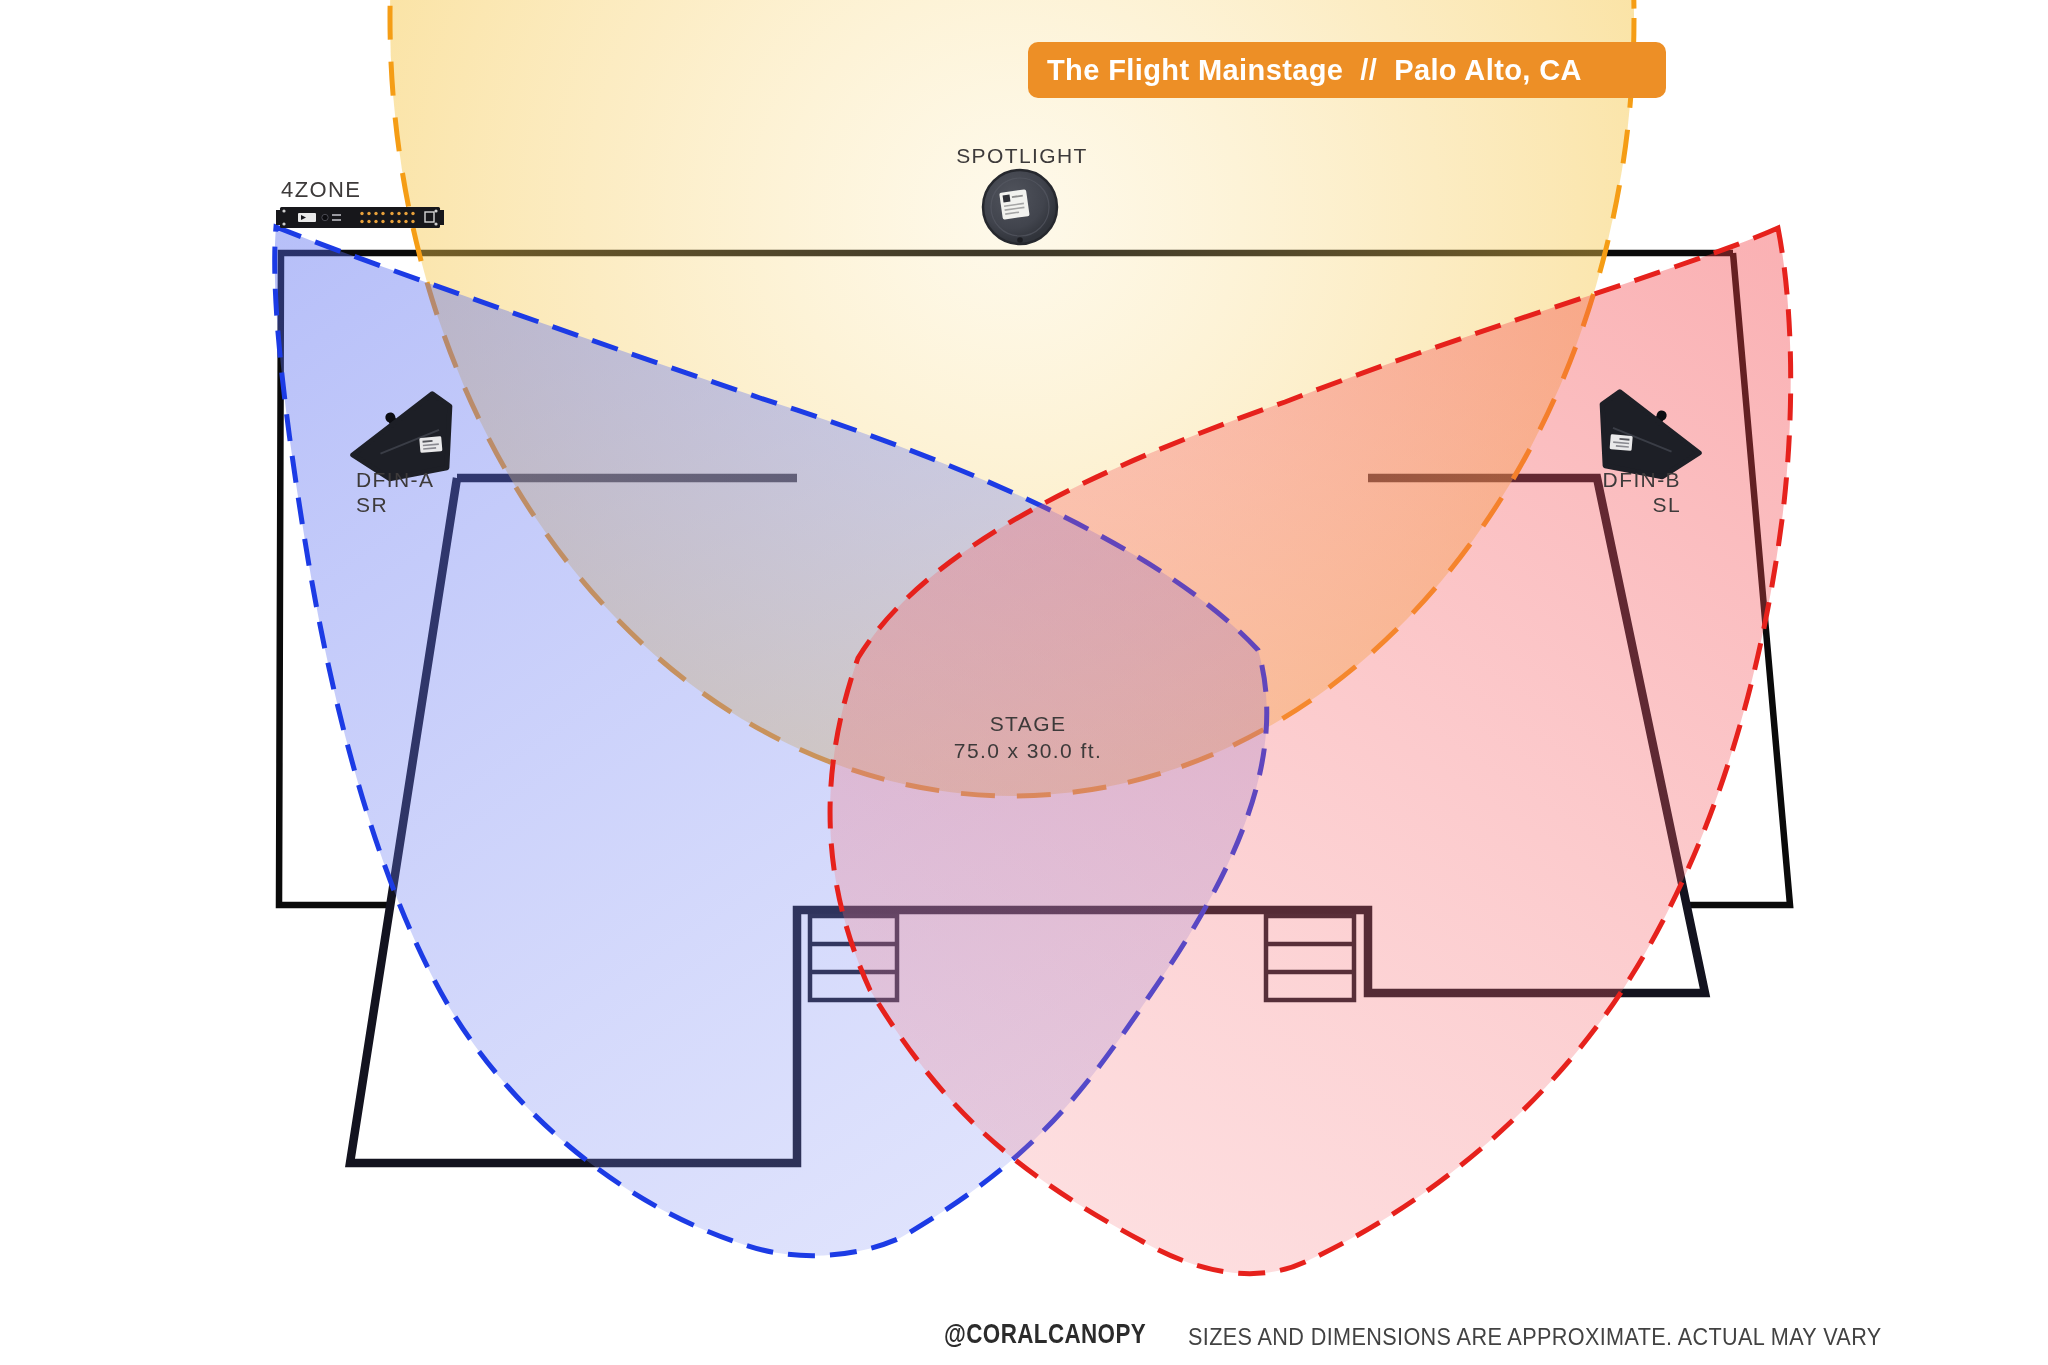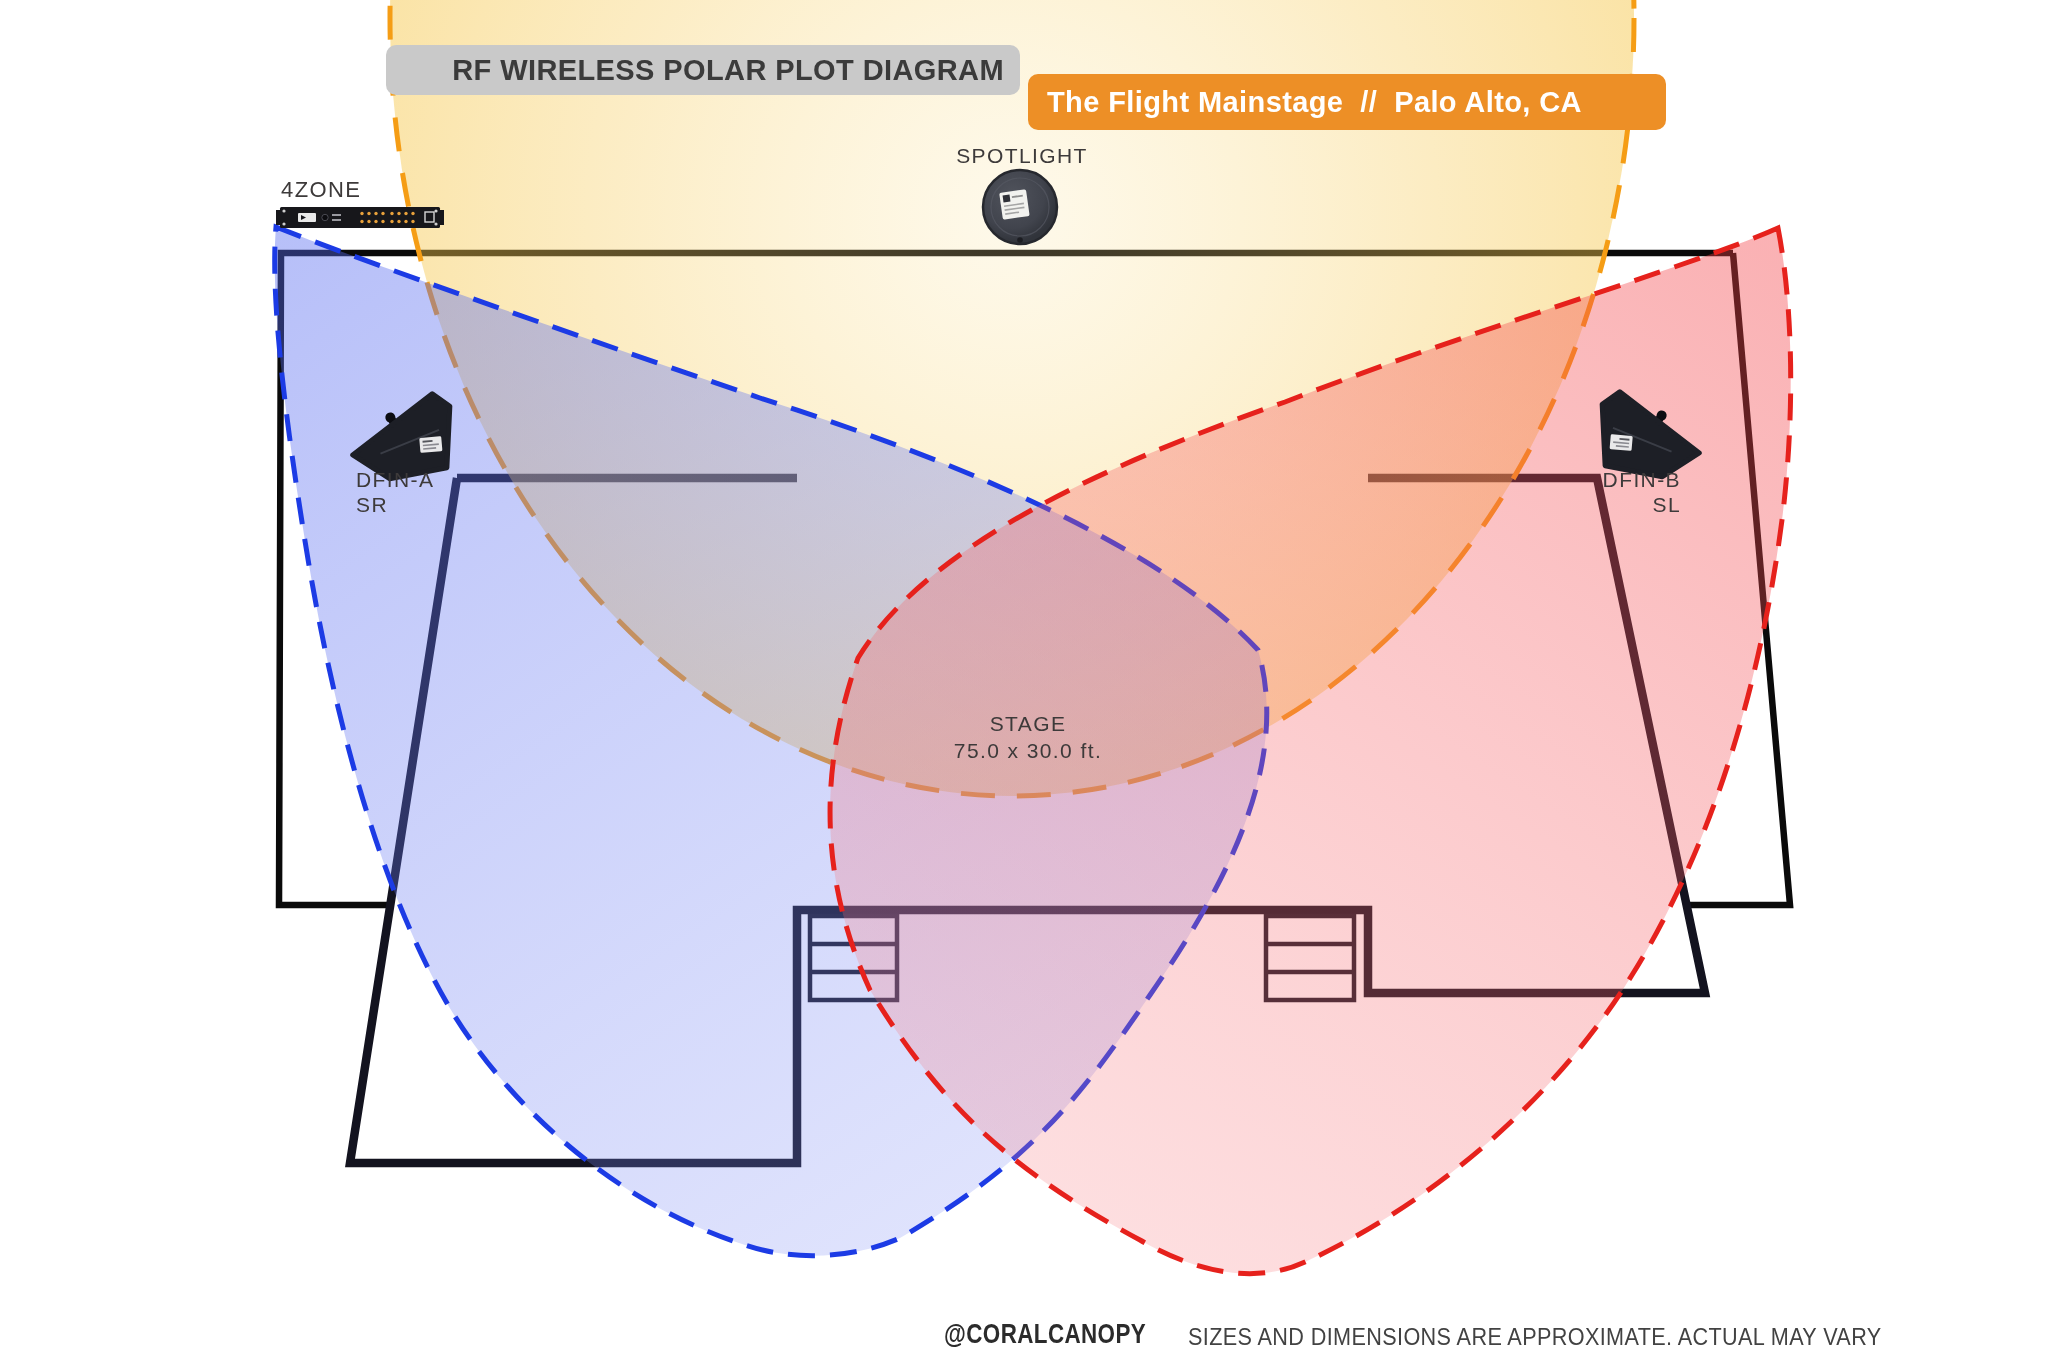--- a/index.html
+++ b/index.html
@@ -4,21 +4,21 @@
 <style>
   html,body{margin:0;padding:0;background:#ffffff;}
   #canvas{position:relative;width:2048px;height:1365px;background:#ffffff;overflow:hidden;
           font-family:"Liberation Sans",sans-serif;}
   svg{position:absolute;left:0;top:0;}
   .hdr-box{position:absolute;display:flex;align-items:center;box-sizing:border-box;
            font-weight:700;font-size:29px;white-space:pre;}
   #hdr-gray{left:386px;top:45px;width:634px;height:50px;background:#c9c9c9;border-radius:10px;
             justify-content:flex-end;padding-right:16px;color:#3b3b3b;letter-spacing:.4px;}
   #hdr-orange{left:1028px;top:42px;width:638px;height:56px;background:#ED8F26;border-radius:10px;
-            justify-content:flex-start;padding-left:19px;color:#ffffff;letter-spacing:.4px;margin-top:32px;}
+            justify-content:flex-start;padding-left:19px;color:#ffffff;letter-spacing:.4px;}
   .svg-label{font-family:"Liberation Sans",sans-serif;fill:#3d3a3a;letter-spacing:1.4px;}
   #footer-credit{position:absolute;left:944px;top:1318px;font-weight:700;font-size:28px;color:#2b2b2b;
             transform:scaleX(.80);transform-origin:left center;letter-spacing:.5px;}
   #footer-disclaimer{position:absolute;left:1188px;top:1324px;font-size:23px;color:#424242;
             transform:scaleX(.94);transform-origin:left center;letter-spacing:.4px;}
 </style>
 </head>
 <body>
 
 <div id="canvas">
@@ -167,23 +167,20 @@
     <text class="svg-label" x="1022" y="163" font-size="21" text-anchor="middle">SPOTLIGHT</text>
     <text class="svg-label" x="281" y="197" font-size="22" text-anchor="start" fill="#2f2f2f">4ZONE</text>
     <text class="svg-label" x="356" y="487" font-size="21" text-anchor="start">DFIN-A</text>
     <text class="svg-label" x="356" y="512" font-size="21" text-anchor="start">SR</text>
     <text class="svg-label" x="1681" y="487" font-size="21" text-anchor="end">DFIN-B</text>
     <text class="svg-label" x="1681" y="512" font-size="21" text-anchor="end">SL</text>
     <text class="svg-label" x="1028" y="731" font-size="21" text-anchor="middle" fill="#4a4242">STAGE</text>
     <text class="svg-label" x="1028" y="758" font-size="21" text-anchor="middle" fill="#4a4242">75.0 x 30.0 ft.</text>
   </svg>
 
-  <div id="hdr-gray" class="hdr-box">
-    <span>RF WIRELESS POLAR PLOT DIAGRAM</span>
-  </div>
   <div id="hdr-orange" class="hdr-box">
     <span>The Flight Mainstage  //  Palo Alto, CA</span>
   </div>
 
   <div id="footer-credit">@CORALCANOPY</div>
   <div id="footer-disclaimer">SIZES AND DIMENSIONS ARE APPROXIMATE. ACTUAL MAY VARY</div>
 
 </div>
 
 </body></html>

